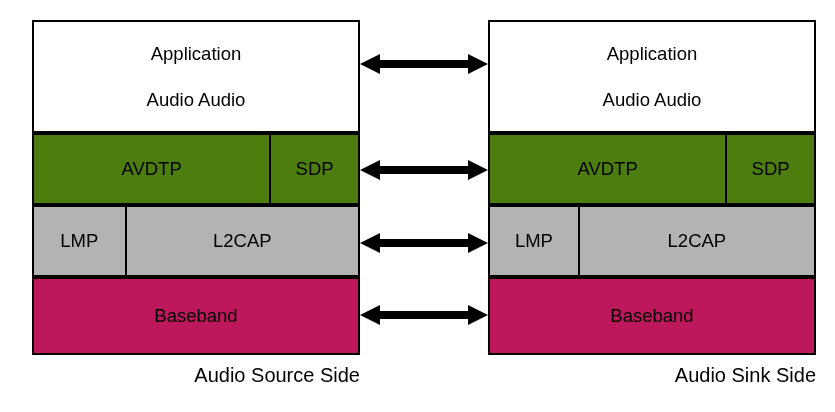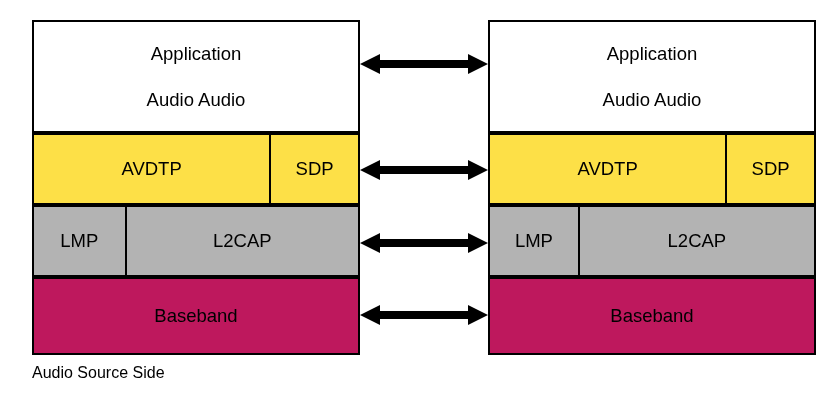--- a/index.html
+++ b/index.html
@@ -53,43 +53,43 @@
     justify-content: center;
     font-size: 18.5px;
     line-height: 1.05;
     white-space: nowrap;
     overflow: hidden;
   }
   .cell.divided { border-left: 2px solid #000000; text-align: right; }
 
   
   .fill-white { background: #ffffff; }
-  .fill-light { background: #fde047; }
+  .fill-light { background: #4d7c0f; }
   .fill-mid   { background: #b3b3b3; }
   .fill-dark  { background: #be185d; }
 
   .app-line { display: block; }
   .app-line.first { margin-bottom: 26px; }
 
   
   .arrow {
     position: absolute;
     left: 360px;
     width: 128px;
     height: 22px;
     pointer-events: none;
   }
   .arrow svg { display: block; }
 
   
   .caption {
     position: absolute;
-    font-size: 16px;
+    font-size: 20px;
     white-space: nowrap;
-    text-align: left;
+    text-align: right;
   }
   .caption.left  { left: 32px;  width: 328px; top: 364px; }
   .caption.right { left: 488px; width: 328px; top: 364px; }
 </style>
 </head>
 <body>
 
 <div id="canvas">
 
   <div class="stack left">
@@ -180,14 +180,15 @@
     </svg>
   </div>
 
   <div class="arrow" style="top:304px">
     <svg width="128" height="22" viewBox="0 0 128 22" xmlns="http://www.w3.org/2000/svg">
       <polygon points="0,11 20,1 20,7 108,7 108,1 128,11 108,21 108,15 20,15 20,21" fill="#000000"></polygon>
     </svg>
   </div>
 
   <div class="caption left">Audio Source Side</div>
+  <div class="caption right">Audio Sink Side</div>
 
 </div>
 
 </body></html>

